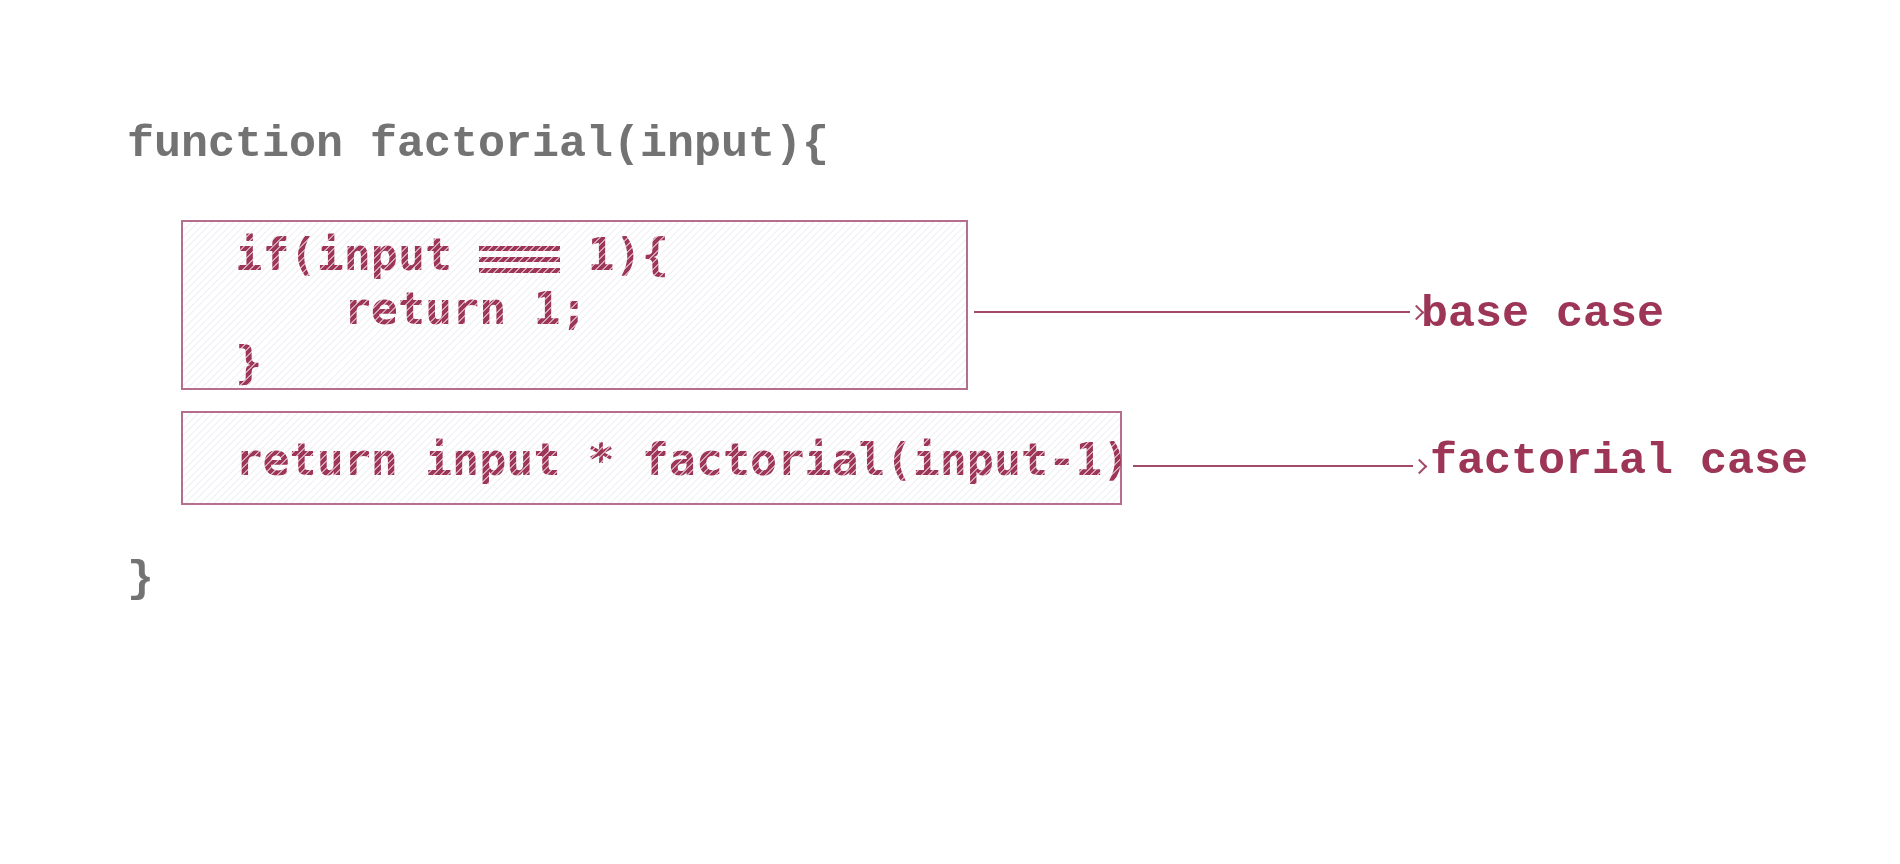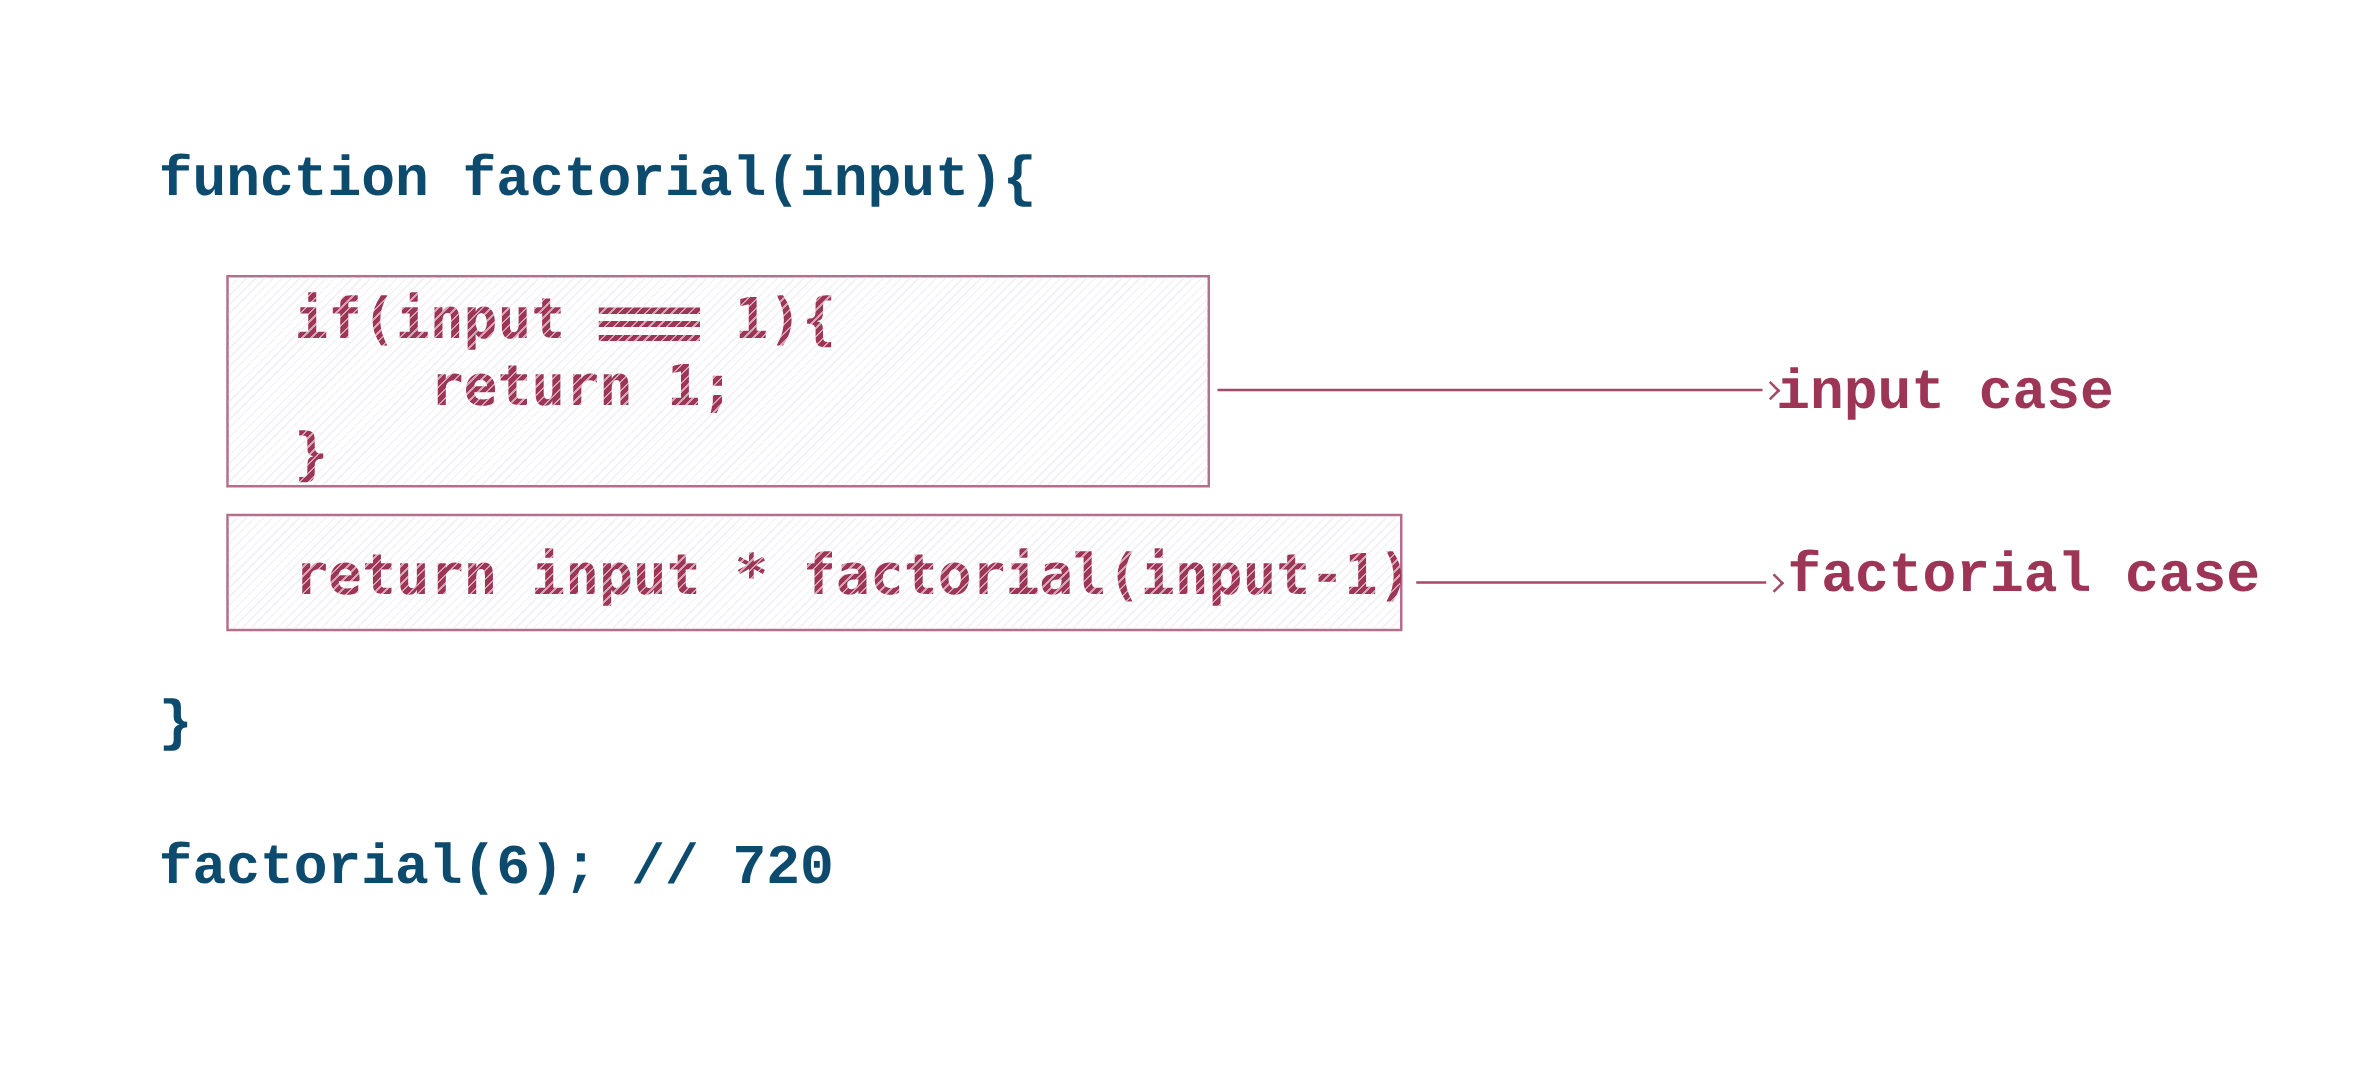--- a/index.html
+++ b/index.html
@@ -11,21 +11,21 @@
     overflow: hidden;
     font-family: "Liberation Mono", "DejaVu Sans Mono", monospace;
     font-weight: 700;
     color: #9d3557;
   }
   .code-line {
     position: absolute;
     font-size: 45px;
     line-height: 54px;
     white-space: pre;
-    color: #0c4a6e;
+    color: #737373;
   }
   .hatch-box {
     position: absolute;
     border: 2px solid #b56e8e;
     background-color: #ffffff;
     background-image: repeating-linear-gradient(135deg,
       rgba(125,130,165,0.20) 0px, rgba(125,130,165,0.20) 1.4px,
       transparent 1.4px, transparent 5px);
     box-sizing: border-box;
   }
@@ -97,24 +97,23 @@
 <span>    }</span></pre>
   </div>
 
   <div class="hatch-box" style="left:181px; top:411px; width:941px; height:94px;">
     <pre class="boxed-code" style="left:-56px; top:20px;"><span>    return input * factorial(input-1)</span></pre>
   </div>
 
   <div class="connector" style="left:974px; top:311px; width:436px;">
     <span class="arrowhead"></span>
   </div>
-  <div class="annotation-label" style="left:1421px; top:288px;">input case</div>
+  <div class="annotation-label" style="left:1421px; top:288px;">base case</div>
 
   <div class="connector" style="left:1133px; top:465px; width:280px;">
     <span class="arrowhead"></span>
   </div>
   <div class="annotation-label" style="left:1430px; top:435px;">factorial case</div>
 
   <div class="code-line" style="left:127px; top:553px;">}</div>
 
-  <div class="code-line" style="left:127px; top:668px;">factorial(6); // 720</div>
 
 </div>
 
 </body></html>

